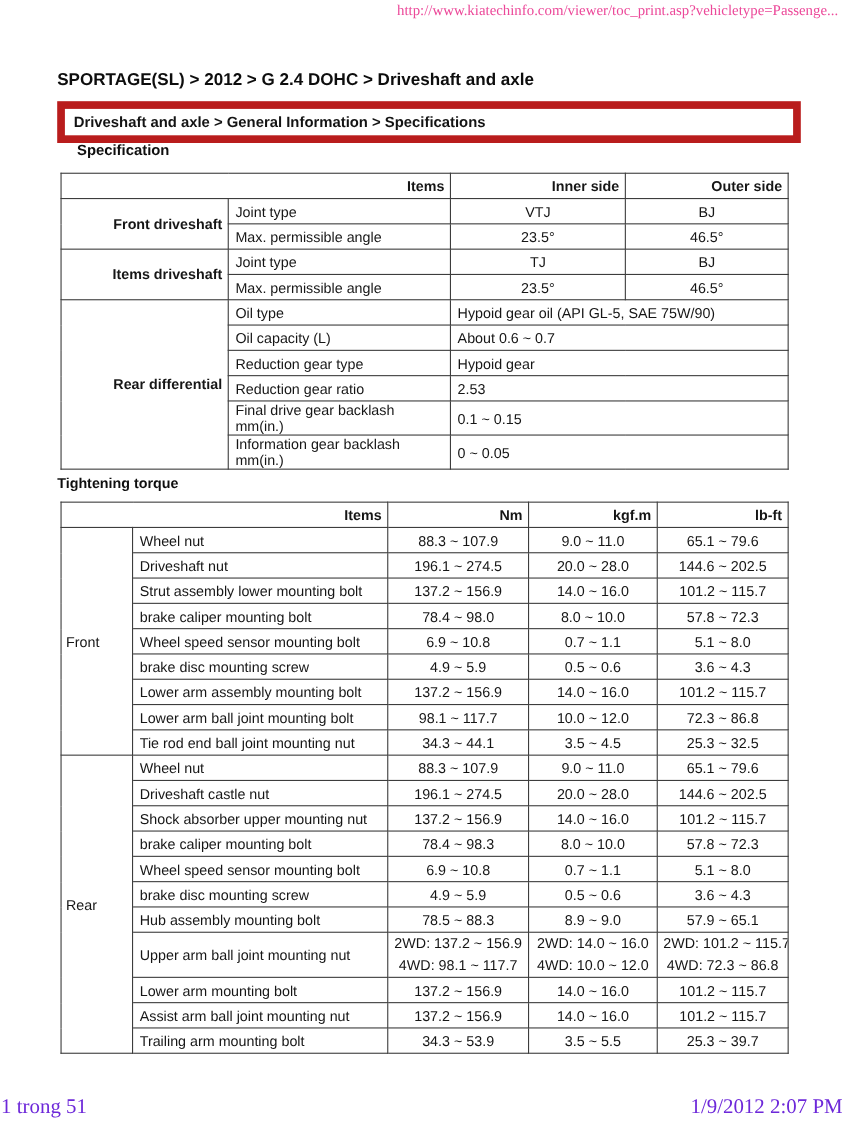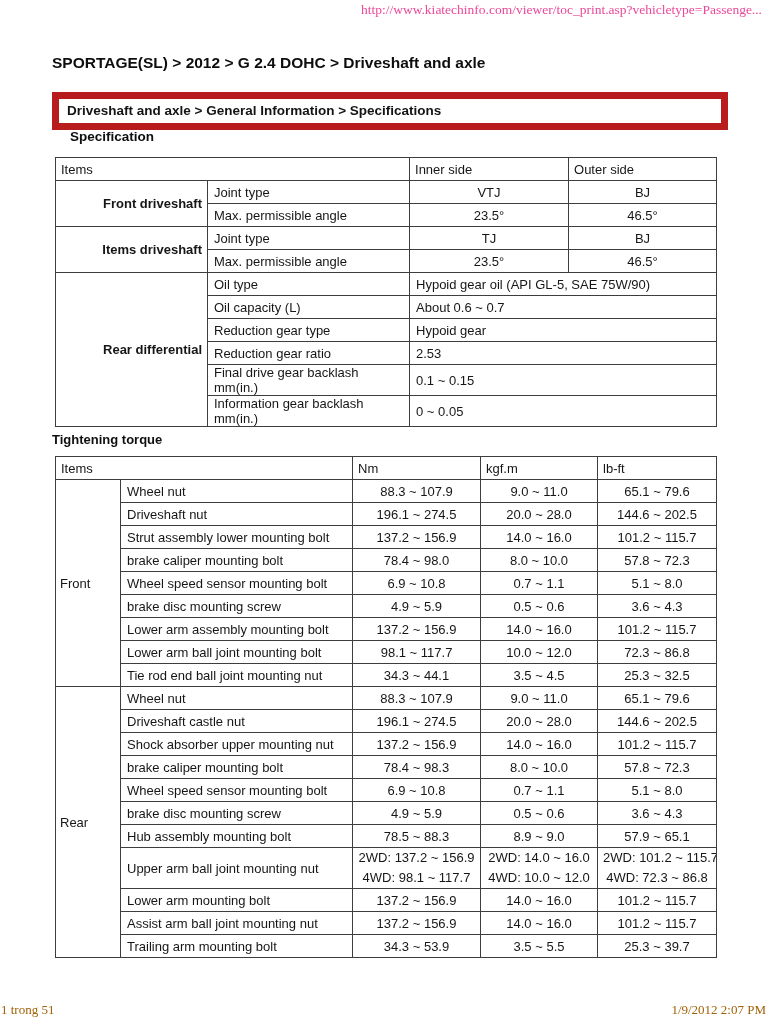--- a/index.html
+++ b/index.html
@@ -6,21 +6,21 @@
   body {
     width:768px; height:1024px; background:#ffffff; position:relative;
     font-family:"Liberation Sans", sans-serif; color:#161616; overflow:hidden;
   }
   .url-header {
     position:absolute; top:2px; right:6px;
     font-family:"Liberation Serif", serif; font-size:13.5px; color:#ec4899;
     white-space:nowrap;
   }
   .doc-title {
-    position:absolute; left:52px; top:54px; margin:0;
+    position:absolute; left:52px; top:64px; margin:0;
     font-size:15.5px; font-weight:bold; color:#0d0d0d; white-space:nowrap;
   }
   .breadcrumb-box {
     position:absolute; left:52px; top:92px; width:654px; height:24px;
     border:7px solid #b91c1c; line-height:24px; padding-left:8px;
     font-weight:bold; font-size:13.5px; color:#141414; background:#fff;
   }
   .spec-heading {
     position:absolute; left:70px; top:129px; margin:0;
     font-size:13.5px; font-weight:bold; color:#0f0f0f;
@@ -32,31 +32,31 @@
   table {
     position:absolute; border-collapse:collapse; table-layout:fixed;
     background:#fff;
   }
   #spec-table   { left:55px; top:157px; width:661px; border:1px solid #333; }
   #torque-table { left:55px; top:456px; width:661px; border:1px solid #333; }
   th, td {
     border:1px solid #3d3d3d; font-size:13px; color:#161616;
     padding:0 5px; height:22px; line-height:15px; overflow:hidden;
   }
-  th { font-weight:normal; text-align:left; }
+  th { font-weight:bold; text-align:right; }
   td.group      { text-align:right; vertical-align:middle;font-weight:bold; }
   td.group-left { text-align:left; vertical-align:middle; padding-left:4px; }
   td.item       { text-align:left; padding-left:6px; }
   td.val        { text-align:center; }
   td.val-left   { text-align:left; padding-left:6px; }
   td .line { line-height:20px; text-align:center; white-space:nowrap; }
   .footer {
     position:absolute; left:1px; right:2px; bottom:6px;
     display:flex; justify-content:space-between;
-    font-family:"Liberation Serif", serif; font-size:13px; color:#a16207;text-align:center;
+    font-family:"Liberation Serif", serif; font-size:19px; color:#6d28d9;text-align:center;
   }
 </style>
 </head>
 <body>
 
 <div class="url-header">http://www.kiatechinfo.com/viewer/toc_print.asp?vehicletype=Passenge...</div>
 
 <h1 class="doc-title">SPORTAGE(SL) &gt; 2012 &gt; G 2.4 DOHC &gt; Driveshaft and axle</h1>
 
 <div class="breadcrumb-box">

